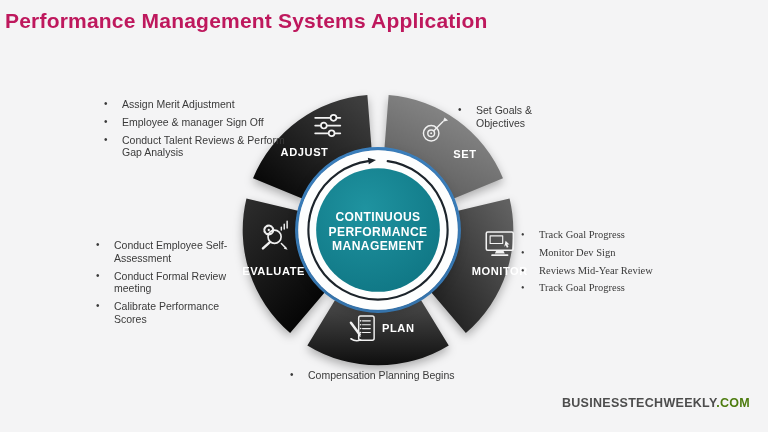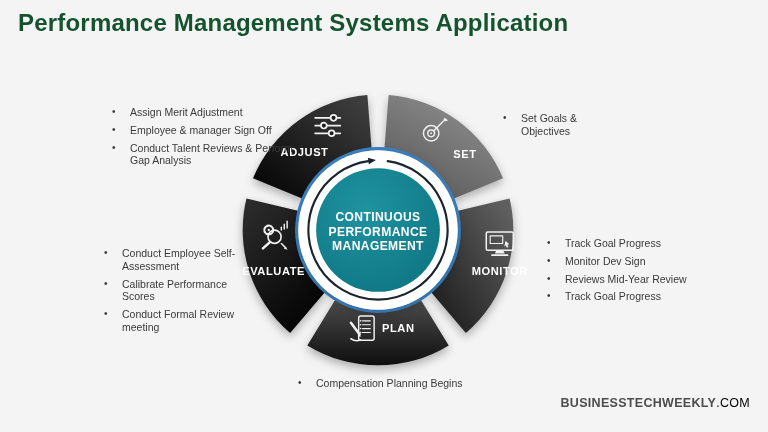--- a/index.html
+++ b/index.html
@@ -2,51 +2,51 @@
 <html><head>
 <meta charset="utf-8">
 <style>
   html,body{margin:0;padding:0;}
   .stage{
     position:relative;width:768px;height:432px;overflow:hidden;
     background:#f4f4f5;
     font-family:"Liberation Sans", sans-serif;
   }
   .page-title{
-    position:absolute;left:18px;top:9px;
-    font-size:24px;font-weight:700;color:#14532d;letter-spacing:.2px;
+    position:absolute;left:5px;top:9px;
+    font-size:21px;font-weight:700;color:#be185d;letter-spacing:.2px;
   }
   .diagram-svg{position:absolute;left:233px;top:85px;overflow:visible;}
   .wheel{filter:drop-shadow(0 4px 5px rgba(0,0,0,.30));}
   .hub{filter:drop-shadow(0 3px 6px rgba(0,0,0,.22));}
   .seg-label{
     font-family:"Liberation Sans", sans-serif;
     font-size:11.5px;font-weight:700;fill:#ffffff;letter-spacing:.6px;
   }
   .hub-label{
     font-family:"Liberation Sans", sans-serif;
     font-size:12.5px;font-weight:700;fill:#ffffff;letter-spacing:.4px;
   }
   .bullet-list{
-    position:absolute;margin:8px;padding:0;list-style:none;
+    position:absolute;margin:0;padding:0;list-style:none;
     font-size:10.5px;color:#3a3a3a;line-height:1.22;
   }
   .bullet-list li{
     display:flex;margin-bottom:5px;
   }
   .bullet-list li::before{
     content:"\2022";
     flex:0 0 18px;font-size:10px;color:#3a3a3a;padding-left:2px;
   }
   .brand{
     position:absolute;right:18px;top:396px;
     font-size:12.5px;letter-spacing:.3px;white-space:nowrap;
   }
   .brand .bold{font-weight:700;color:#4d4d4d;}
-  .brand .light{font-weight:400;color:#000000;}
+  .brand .light{font-weight:700;color:#4d7c0f;}
 </style>
 </head>
 <body>
 
 <div class="stage">
 
   <div class="page-title">Performance Management Systems Application</div>
 
   <svg class="diagram-svg" width="290" height="290" viewBox="0 0 300 300" xmlns="http://www.w3.org/2000/svg">
     <defs>
@@ -152,50 +152,50 @@
         <span>Assign Merit Adjustment</span>
       </li>
     <li>
         <span>Employee &amp; manager Sign Off</span>
       </li>
     <li>
         <span>Conduct Talent Reviews &amp; Perform Gap Analysis</span>
       </li>
   </ul>
 
-  <ul class="bullet-list" style="left:493px;top:104px;width:108px;">
+  <ul class="bullet-list" style="left:456px;top:104px;width:108px;">
     <li>
         <span>Set Goals &amp; Objectives</span>
       </li>
   </ul>
 
-  <ul class="bullet-list" style="left:537px;top:229px;width:148px;">
+  <ul class="bullet-list" style="left:519px;top:229px;width:148px;font-family:Liberation Serif, serif;">
     <li>
         <span>Track Goal Progress</span>
       </li>
     <li>
         <span>Monitor Dev Sign</span>
       </li>
     <li>
         <span>Reviews Mid-Year Review</span>
       </li>
     <li>
         <span>Track Goal Progress</span>
       </li>
   </ul>
 
   <ul class="bullet-list" style="left:94px;top:239px;width:152px;">
     <li>
         <span>Conduct Employee Self-Assessment</span>
       </li>
     <li>
+        <span>Conduct Formal Review meeting</span>
+      </li>
+    <li>
         <span>Calibrate Performance Scores</span>
-      </li>
-    <li>
-        <span>Conduct Formal Review meeting</span>
       </li>
   </ul>
 
   <ul class="bullet-list" style="left:288px;top:369px;width:235px;">
     <li>
         <span>Compensation Planning Begins</span>
       </li>
   </ul>
 
   <div class="brand">

